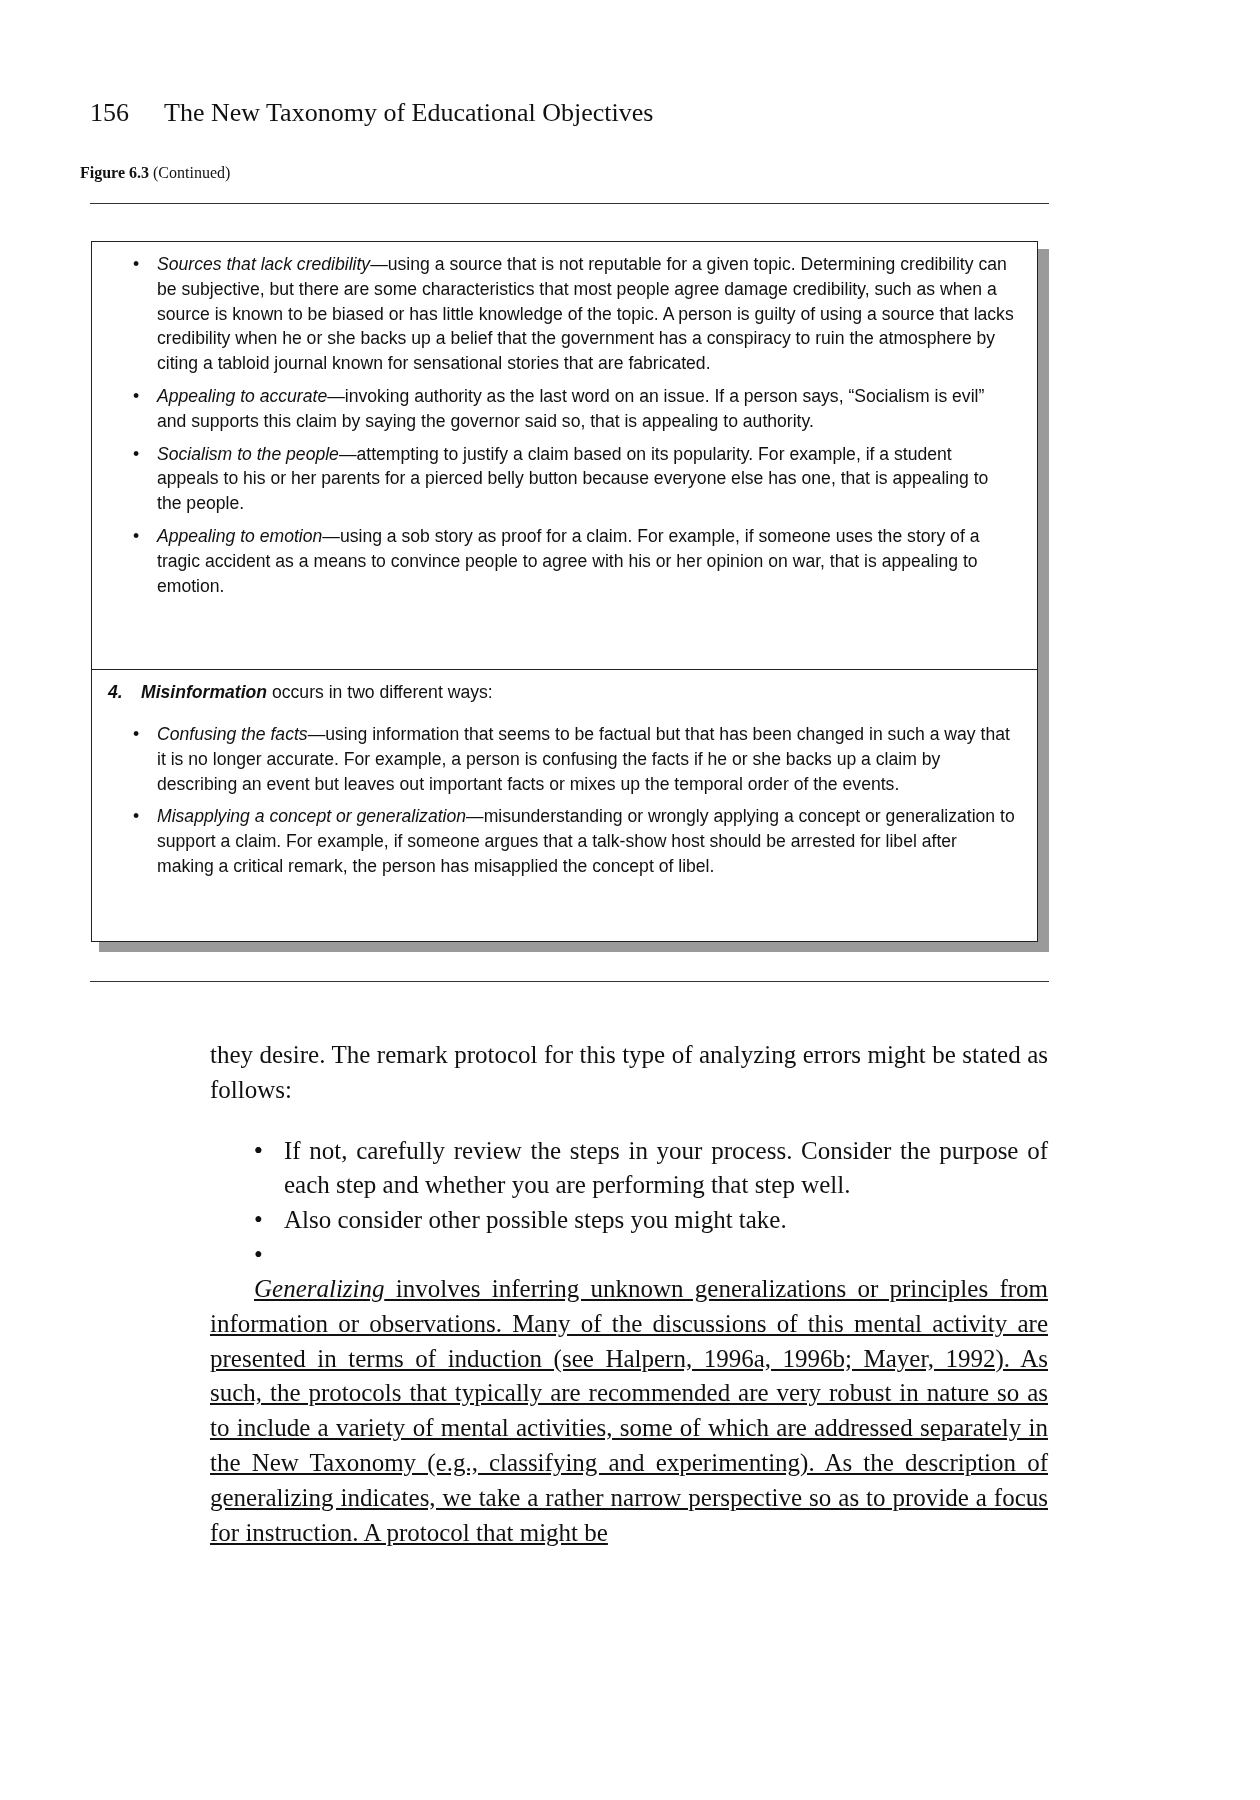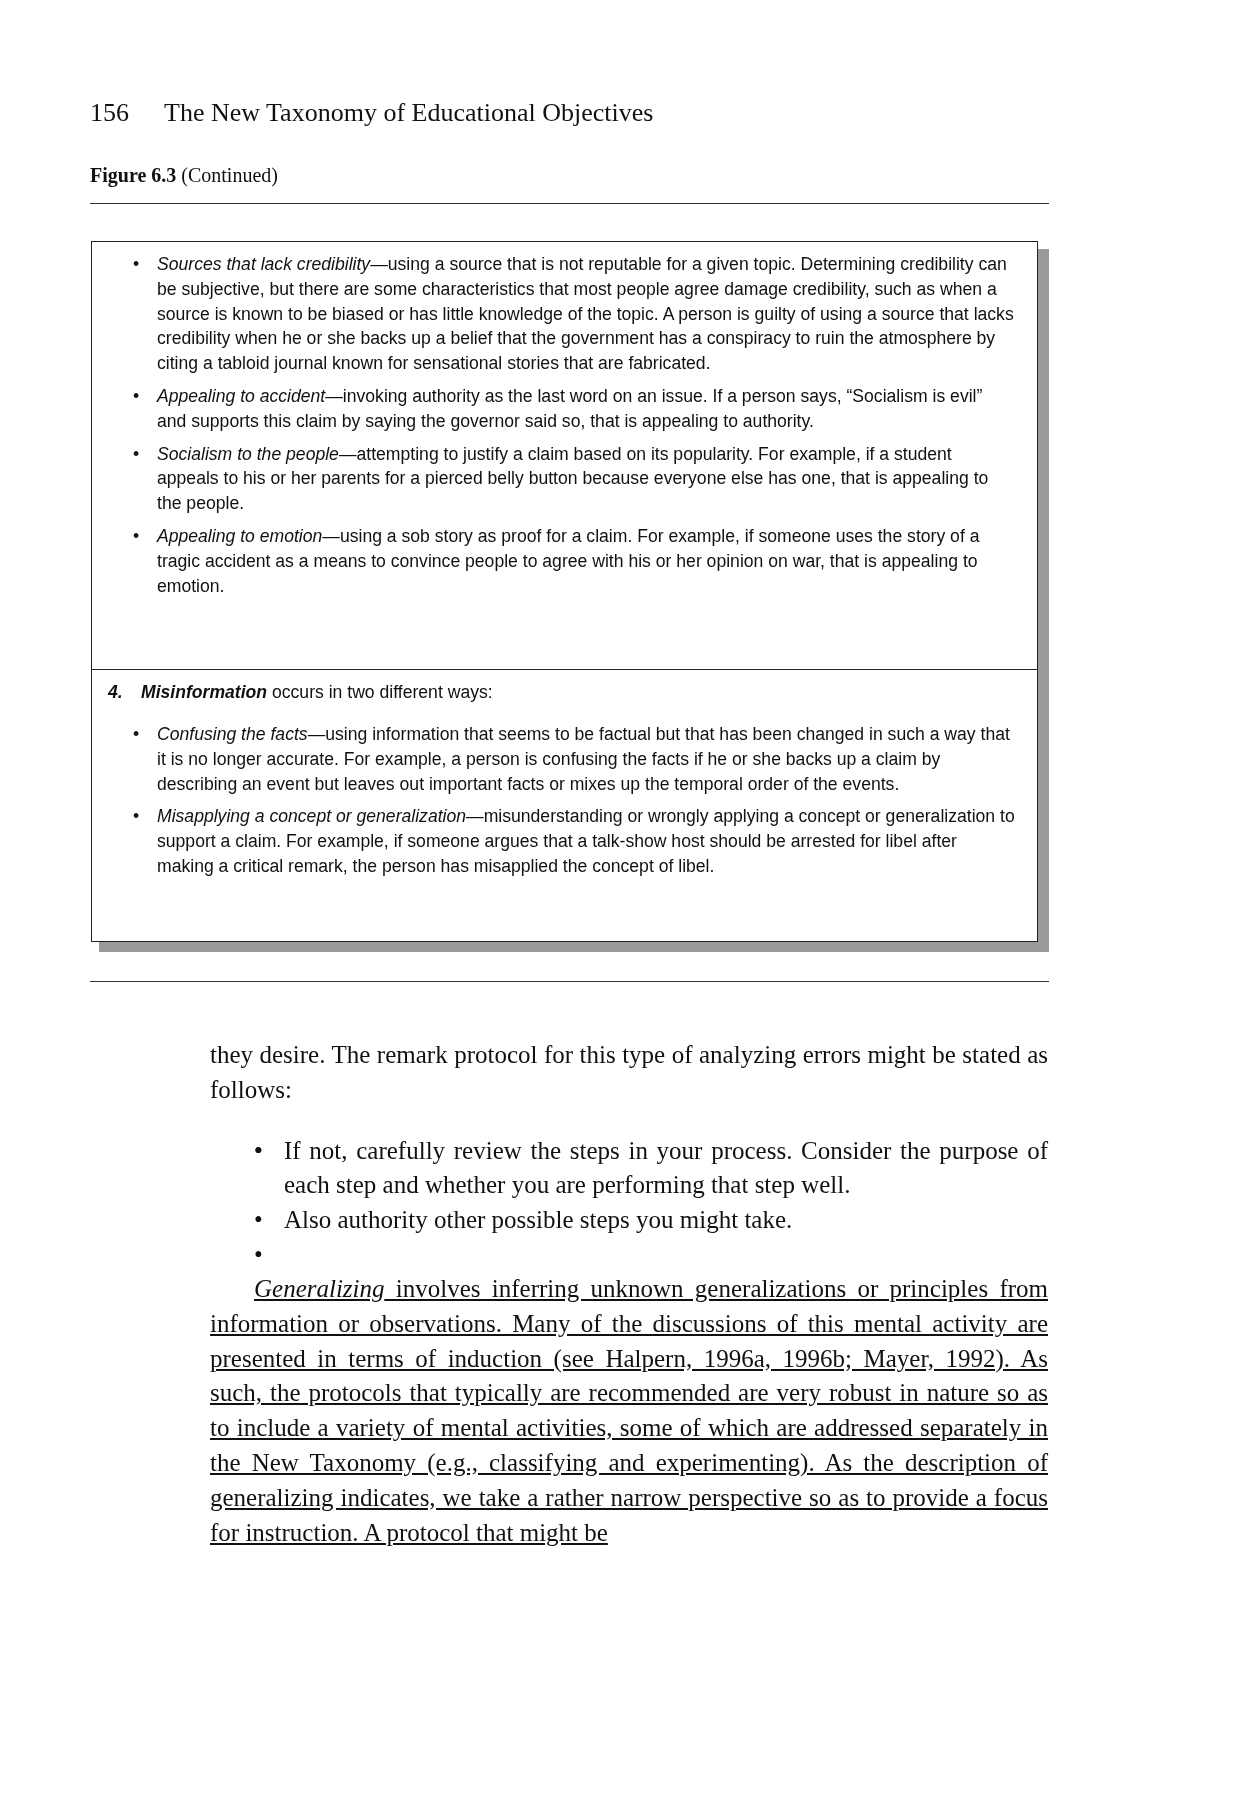--- a/index.html
+++ b/index.html
@@ -1,21 +1,21 @@
 <!DOCTYPE html>
 <html><head>
 <meta charset="utf-8">
 <style>
   html, body { margin:0; padding:0; background:#fff; }
   body { width:1260px; height:1800px; position:relative; overflow:hidden; color:#111; }
   .serif { font-family:"Liberation Serif", "DejaVu Serif", serif; }
   .sans { font-family:"Liberation Sans", "DejaVu Sans", sans-serif; }
   #running-head { position:absolute; left:90px; top:98px; font-size:26px; }
   #running-head .pgnum { display:inline-block; width:74px; }
-  #fig-caption { position:absolute; left:90px; top:164px; font-size:20px; }
+  #fig-caption { position:absolute; left:80px; top:164px; font-size:16px; }
   #fig-caption b { font-weight:bold; }
   .rule { position:absolute; left:90px; width:959px; height:0; border-top:1.5px solid #333; }
   #rule-top { top:203px; }
   #rule-bottom { top:981px; }
   #box-shadow { position:absolute; left:99px; top:249px; width:950px; height:703px; background:#9a9a9a; }
   #box { position:absolute; left:91px; top:241px; width:947px; height:701px; border:1.5px solid #222; background:#fff; box-sizing:border-box; }
   #box-divider { position:absolute; left:0; right:0; top:427px; border-top:1.5px solid #222; }
   .blist { position:absolute; left:0; right:0; margin:0; padding:0; list-style:none; font-size:17.6px; line-height:24.8px; }
   .blist li { position:relative; padding-left:65px; padding-right:22px; margin-bottom:8px; }
   .blist li .bul { position:absolute; left:41px; top:0; }
@@ -43,21 +43,21 @@
 <div id="fig-caption" class="serif">
   <b>Figure 6.3</b><span> (Continued)</span>
 </div>
 
 <div id="rule-top" class="rule"></div>
 
 <div id="box-shadow"></div>
 <div id="box" class="sans">
   <ul id="sec3-list" class="blist">
     <li><span class="bul">•</span><i>Sources that lack credibility</i><span>—using a source that is not reputable for a given topic. Determining credibility can be subjective, but there are some characteristics that most people agree damage credibility, such as when a source is known to be biased or has little knowledge of the topic. A person is guilty of using a source that lacks credibility when he or she backs up a belief that the government has a conspiracy to ruin the atmosphere by citing a tabloid journal known for sensational stories that are fabricated.</span></li>
-    <li><span class="bul">•</span><i>Appealing to accident</i><span>—invoking authority as the last word on an issue. If a person says, “Socialism is evil” and supports this claim by saying the governor said so, that is appealing to authority.</span></li>
+    <li><span class="bul">•</span><i>Appealing to accurate</i><span>—invoking authority as the last word on an issue. If a person says, “Socialism is evil” and supports this claim by saying the governor said so, that is appealing to authority.</span></li>
     <li><span class="bul">•</span><i>Socialism to the people</i><span>—attempting to justify a claim based on its popularity. For example, if a student appeals to his or her parents for a pierced belly button because everyone else has one, that is appealing to the people.</span></li>
     <li><span class="bul">•</span><i>Appealing to emotion</i><span>—using a sob story as proof for a claim. For example, if someone uses the story of a tragic accident as a means to convince people to agree with his or her opinion on war, that is appealing to emotion.</span></li>
   </ul>
 
   <div id="box-divider"></div>
 
   <div id="sec4-head">
     <span class="num">4.</span><span class="term">Misinformation</span><span> occurs in two different ways:</span>
   </div>
 
@@ -67,17 +67,17 @@
   </ul>
 </div>
 
 <div id="rule-bottom" class="rule"></div>
 
 <div id="body-text" class="serif">
   <p>they desire. The remark protocol for this type of analyzing errors might be stated as follows:</p>
   <ul id="body-bullets">
     <li><span class="bul">•</span></li>
     <li><span class="bul">•</span><span>If not, carefully review the steps in your process. Consider the purpose of each step and whether you are performing that step well.</span></li>
-    <li><span class="bul">•</span><span>Also authority other possible steps you might take.</span></li>
+    <li><span class="bul">•</span><span>Also consider other possible steps you might take.</span></li>
     <li><span class="bul">•</span></li>
   </ul>
   <p class="indent"><i>Generalizing</i><span> involves inferring unknown generalizations or principles from information or observations. Many of the discussions of this mental activity are presented in terms of induction (see Halpern, 1996a, 1996b; Mayer, 1992). As such, the protocols that typically are recommended are very robust in nature so as to include a variety of mental activities, some of which are addressed separately in the New Taxonomy (e.g., classifying and experimenting). As the description of generalizing indicates, we take a rather narrow perspective so as to provide a focus for instruction. A protocol that might be</span></p>
 </div>
 
 </body></html>

